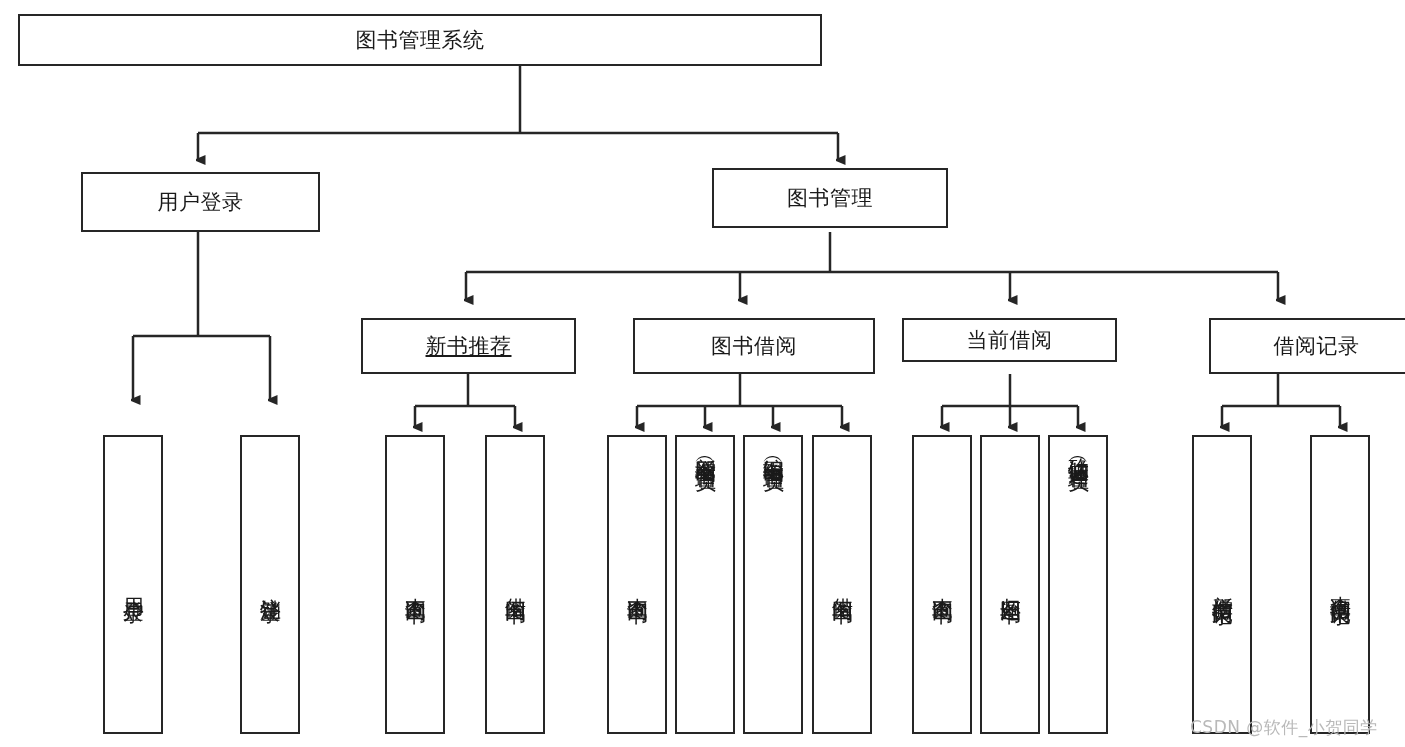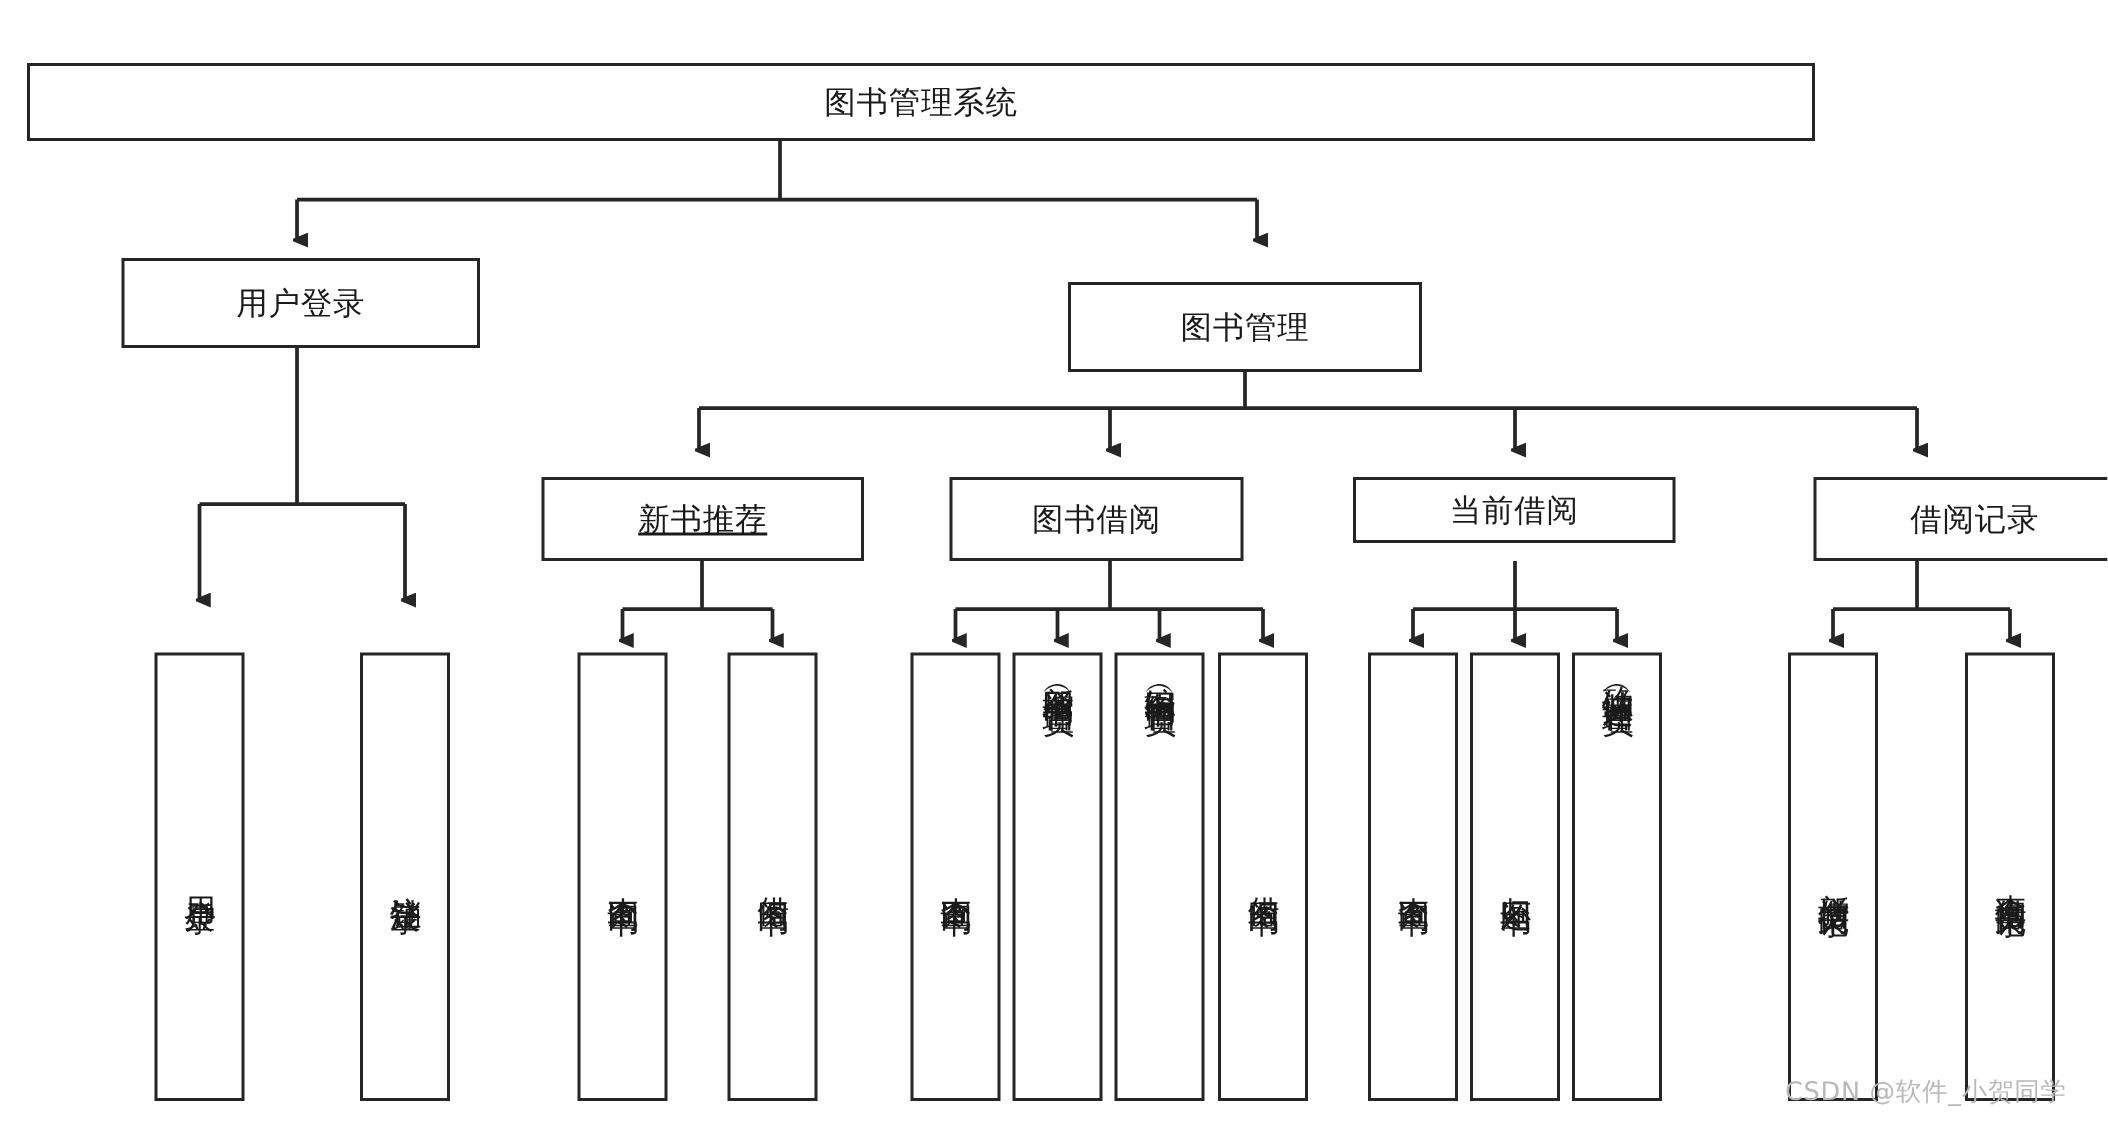--- a/index.html
+++ b/index.html
@@ -109,35 +109,35 @@
       <path d="M1010,406 L1010,427" marker-end="url(#arrow)"></path>
       <path d="M1078,406 L1078,427" marker-end="url(#arrow)"></path>
 
       <path d="M1278,374 L1278,406"></path>
       <path d="M1222,406 L1340,406"></path>
       <path d="M1222,406 L1222,427" marker-end="url(#arrow)"></path>
       <path d="M1340,406 L1340,427" marker-end="url(#arrow)"></path>
     </g>
   </svg>
 
-  <div class="node horiz" style="left:18px; top:14px; width:1192px; height:52px;margin-top:28px;">
+  <div class="node horiz" style="left:18px; top:14px; width:804px; height:52px;">
     <span>图书管理系统</span>
   </div>
 
   <div class="node horiz" style="left:81px; top:172px; width:239px; height:60px;">
     <span>用户登录</span>
   </div>
-  <div class="node horiz" style="left:712px; top:188px; width:236px; height:60px;">
+  <div class="node horiz" style="left:712px; top:168px; width:236px; height:60px;">
     <span>图书管理</span>
   </div>
 
   <div class="node horiz" style="left:361px; top:318px; width:215px; height:56px;text-decoration:underline;">
     <span>新书推荐</span>
   </div>
-  <div class="node horiz" style="left:633px; top:318px; width:196px; height:56px;">
+  <div class="node horiz" style="left:633px; top:318px; width:242px; height:56px;">
     <span>图书借阅</span>
   </div>
   <div class="node horiz" style="left:902px; top:318px; width:215px; height:44px;">
     <span>当前借阅</span>
   </div>
   <div class="node horiz" style="left:1209px; top:318px; width:215px; height:56px;">
     <span>借阅记录</span>
   </div>
 
   <div class="node vert" style="left:103px; top:435px; width:60px; height:299px;">

